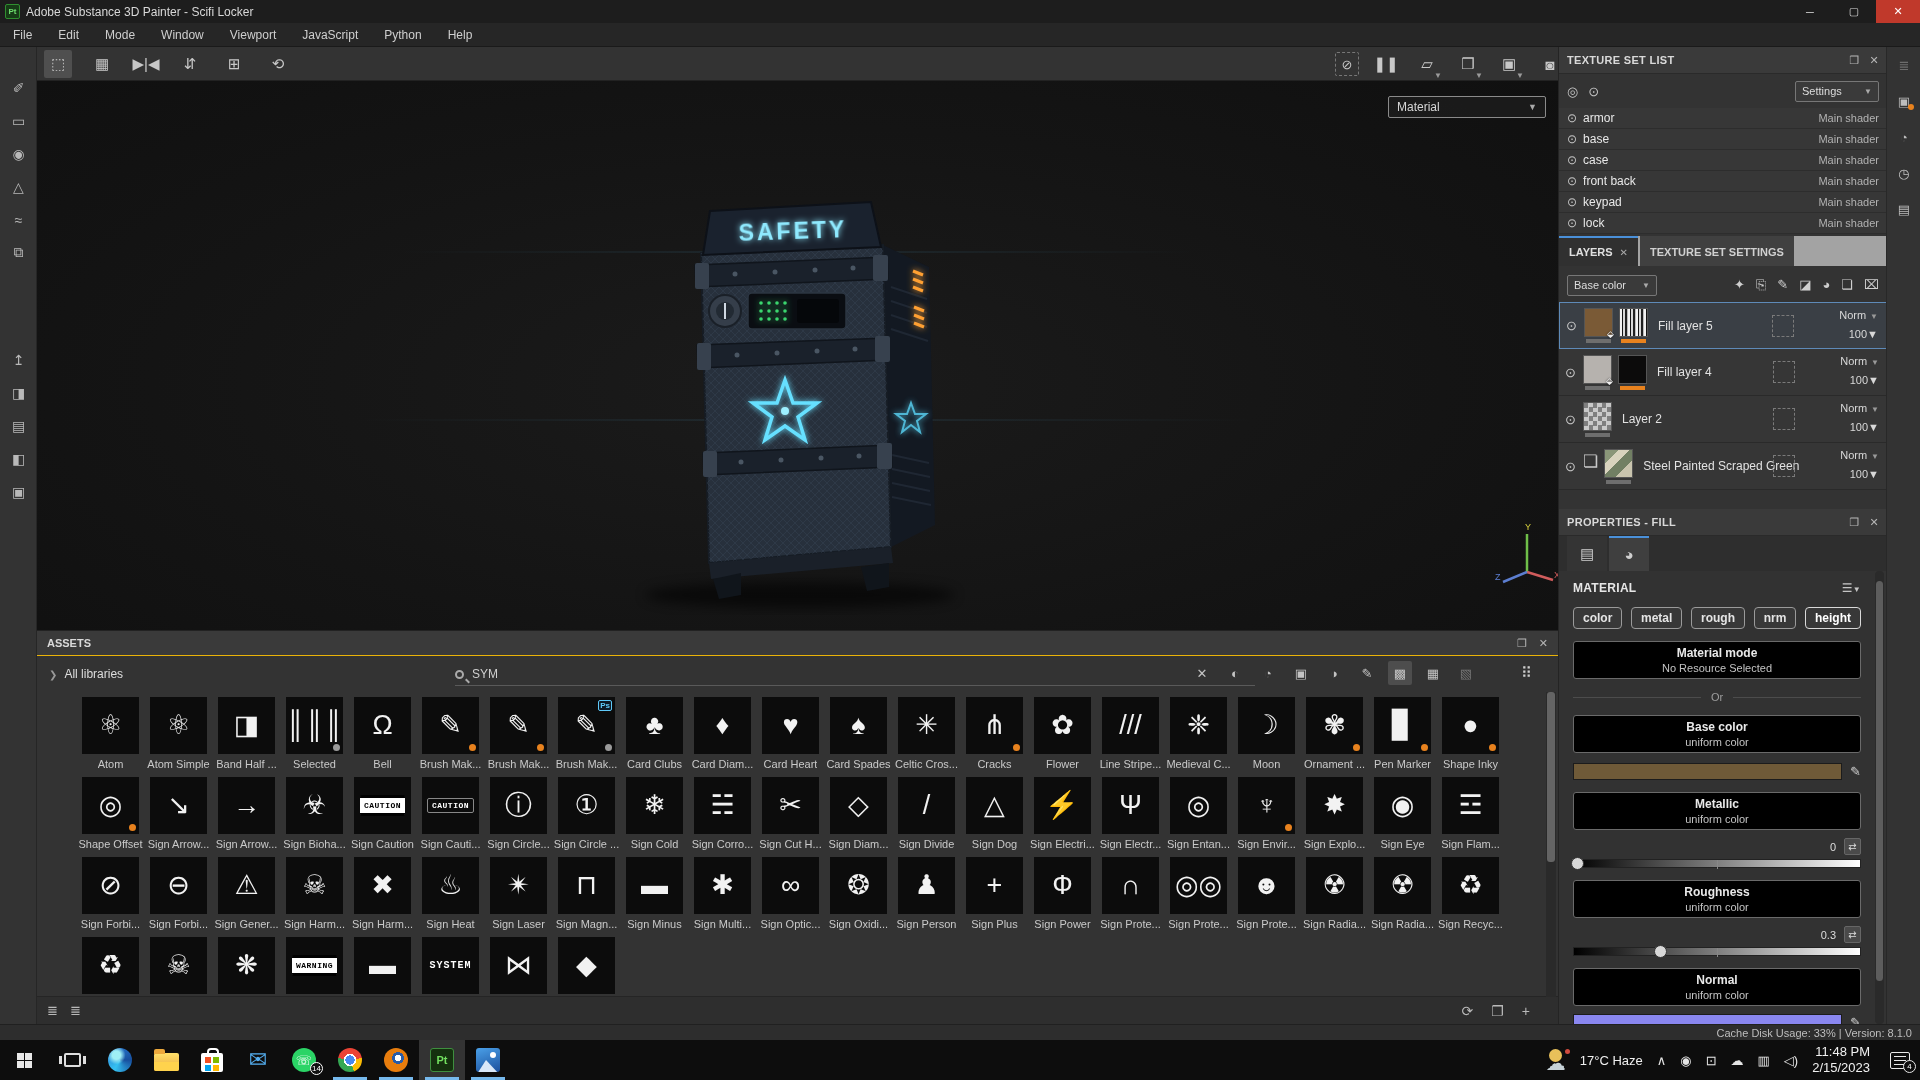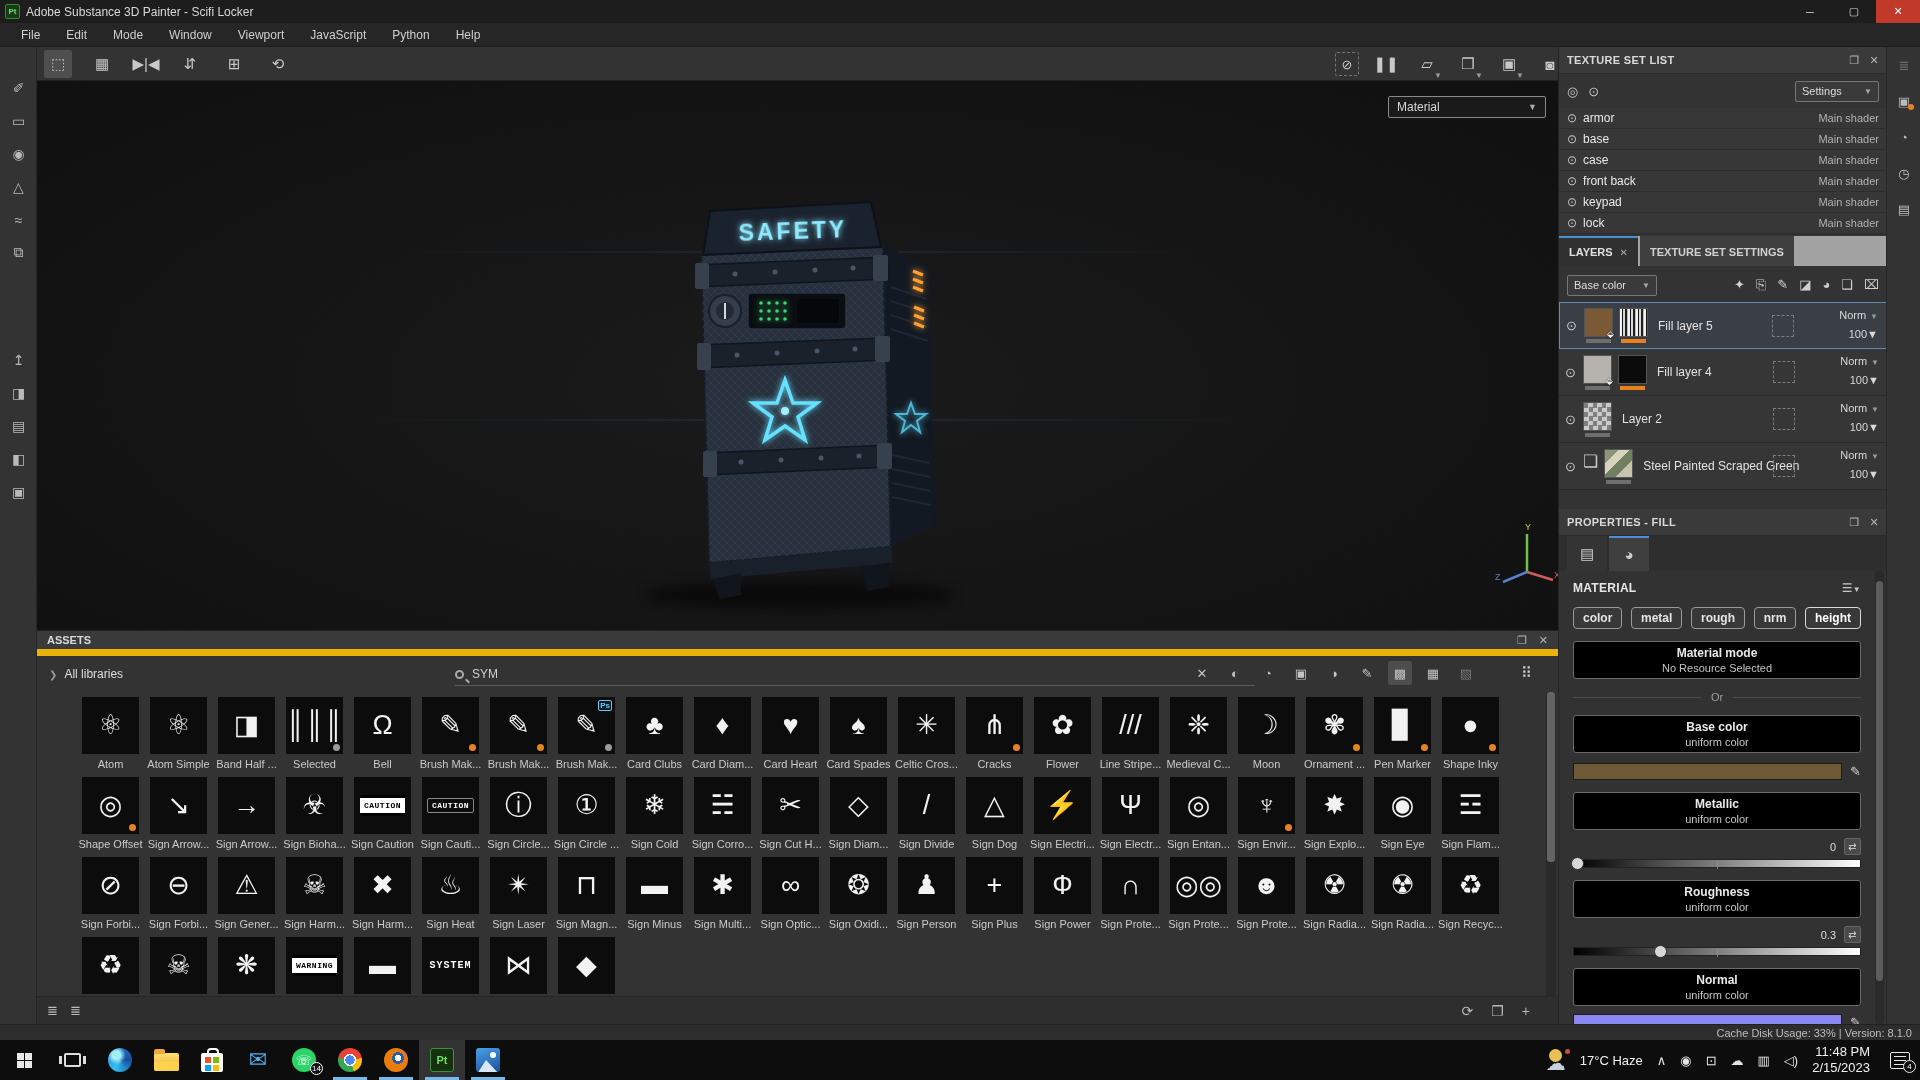--- a/index.html
+++ b/index.html
@@ -11,21 +11,21 @@
   
   .titlebar{left:0;top:0;width:1920px;height:23px;background:#1d1d1d;display:flex;align-items:center;}
   .appbadge{width:15px;height:15px;margin:0 6px 0 5px;background:#173b17;border:1px solid #2f8f2f;color:#6fdf6f;
             font-size:8px;font-weight:bold;display:flex;align-items:center;justify-content:center;border-radius:2px;}
   .titletext{color:#d8d8d8;font-size:12px;}
   .winbtns{margin-left:auto;display:flex;height:23px;}
   .winbtn{width:44px;height:23px;display:flex;align-items:center;justify-content:center;color:#ddd;font-size:11px;}
   .winbtn.close{background:#c0392b;color:#fff;}
 
   
-  .menubar{left:0;top:23px;width:1920px;height:24px;background:#262626;display:flex;align-items:center;padding-left:8px;border-bottom:1px solid #1a1a1a;}
+  .menubar{left:0;top:23px;width:1920px;height:24px;background:#262626;display:flex;align-items:center;padding-left:0;border-bottom:1px solid #1a1a1a;}
   .menu-item{padding:0 13px;color:#cfcfcf;font-size:12px;line-height:24px;display:inline-block;}
 
   
   .toolbar{left:0;top:47px;width:1558px;height:34px;background:#333;border-bottom:1px solid #222;}
   .tb-grip{position:absolute;left:6px;top:10px;color:#4a4a4a;font-size:12px;}
   #tb-left{position:absolute;left:44px;top:3px;display:flex;gap:16px;}
   #tb-right{position:absolute;left:1335px;top:3px;display:flex;gap:13px;}
   .tb-btn{width:28px;height:28px;display:flex;align-items:center;justify-content:center;color:#c8c8c8;font-size:15px;border-radius:2px;position:relative;}
   .tb-btn.sel{background:#4f4f4f;}
   .tb-btn .caret{position:absolute;right:-1px;bottom:-2px;font-size:8px;color:#9a9a9a;}
@@ -113,21 +113,21 @@
   .pscroll .pthumb{position:absolute;left:1px;top:10px;width:7px;height:400px;background:#5d5d5d;border-radius:4px;}
 
   
   .farstrip{left:1886px;top:47px;width:34px;height:977px;background:#333;border-left:1px solid #282828;}
   .fs-icon{position:absolute;left:7px;width:20px;height:20px;display:flex;align-items:center;justify-content:center;color:#bdbdbd;font-size:13px;}
   .fs-icon.dim{color:#6d6d6d;}
   .fs-icon .dot{position:absolute;right:0;bottom:1px;width:6px;height:6px;border-radius:50%;background:#e8821e;}
 
   
   .assets{left:37px;top:630px;width:1521px;height:394px;background:#333;border-top:1px solid #222;}
-  .a-head{position:absolute;left:0;top:0;width:1521px;height:25px;background:#3a3a3a;border-bottom:7px solid #eab308;display:flex;align-items:center;padding:0 10px;font-size:11px;font-weight:bold;color:#d9d9d9;}
+  .a-head{position:absolute;left:0;top:0;width:1521px;height:25px;background:#3a3a3a;border-bottom:1px solid #eab308;display:flex;align-items:center;padding:0 10px;font-size:11px;font-weight:bold;color:#d9d9d9;}
   .a-head .hicons{margin-left:auto;display:flex;gap:12px;color:#b5b5b5;font-weight:normal;font-size:11px;}
   .a-tools{position:absolute;left:0;top:25px;width:1521px;height:36px;display:flex;align-items:center;padding:0 12px;}
   .alib{display:flex;align-items:center;gap:7px;color:#dedede;font-size:12px;}
   .alib .chev{color:#9a9a9a;font-size:10px;}
   .searchwrap{position:absolute;left:418px;top:7px;width:800px;height:23px;border-bottom:1px solid #5a5a5a;display:flex;align-items:center;gap:8px;color:#cfcfcf;}
   .mag{width:9px;height:9px;border:2px solid #aaa;border-radius:50%;position:relative;flex:none;}
   .mag:after{content:"";position:absolute;left:8px;top:8px;width:5px;height:2px;background:#aaa;transform:rotate(45deg);}
   #afilters{position:absolute;right:80px;top:5px;display:flex;gap:9px;align-items:center;}
   .afic{width:24px;height:24px;display:flex;align-items:center;justify-content:center;color:#c3c3c3;font-size:13px;border-radius:2px;}
   .afic.sel{background:#4d4d4d;}

